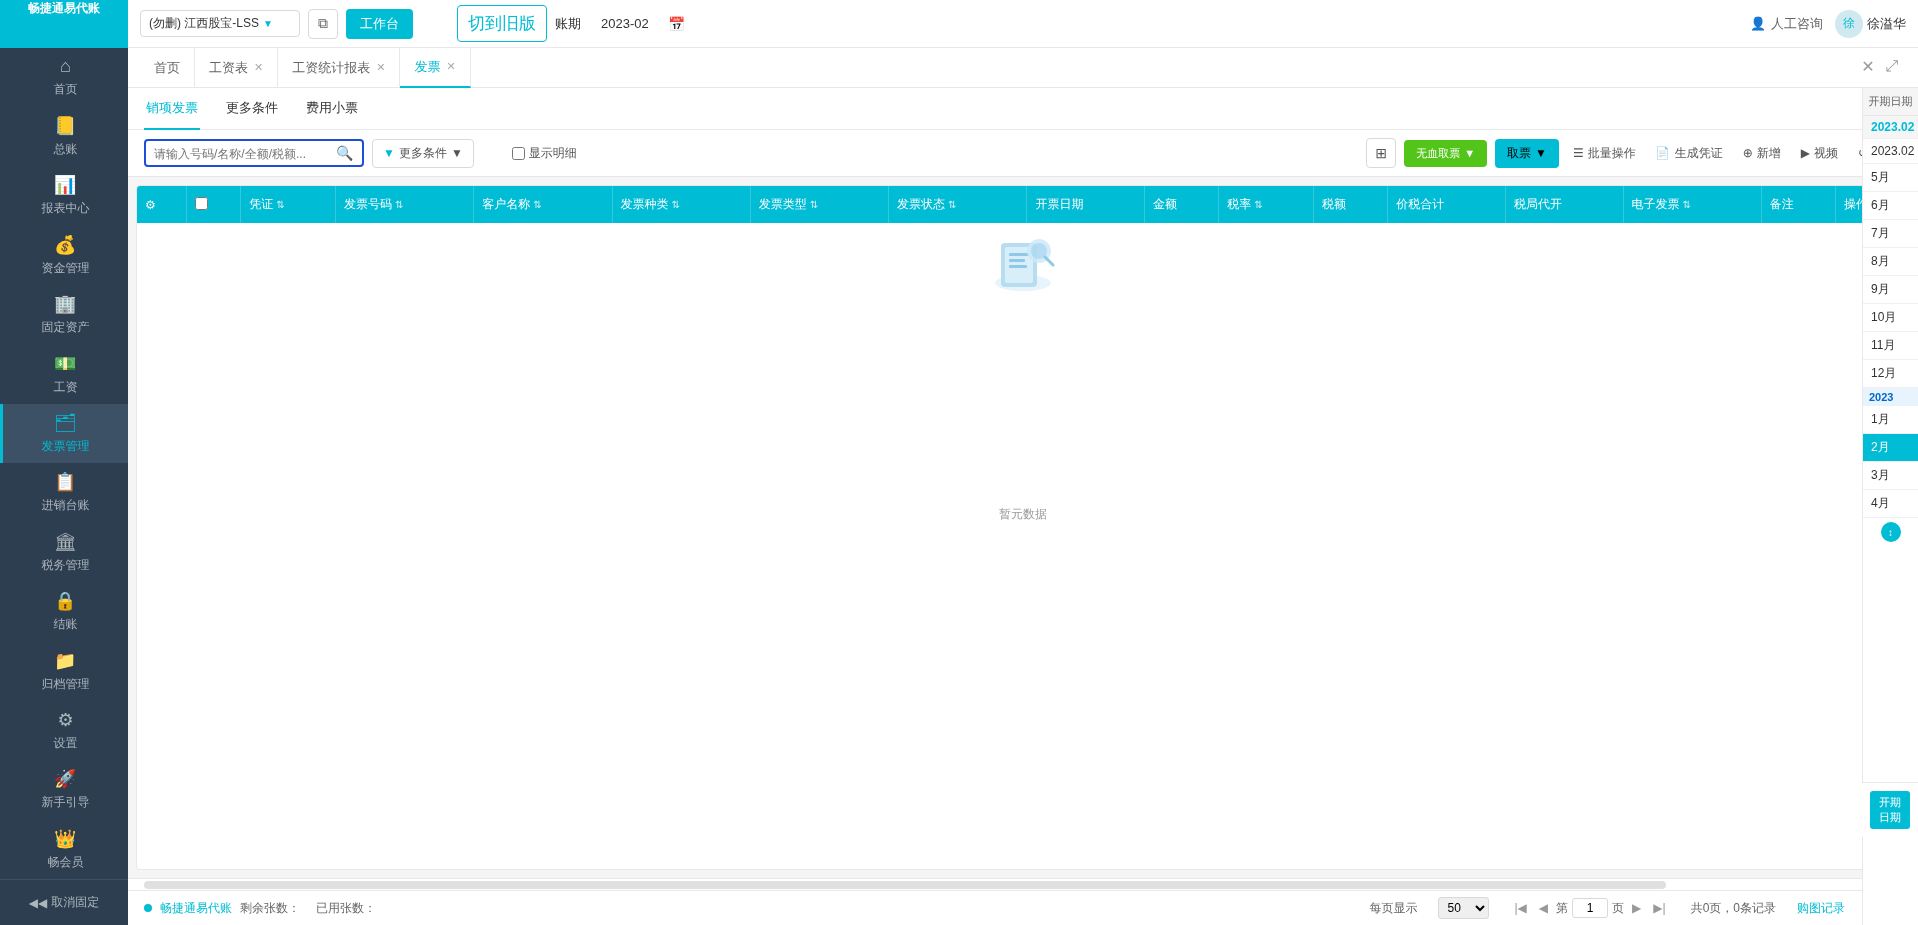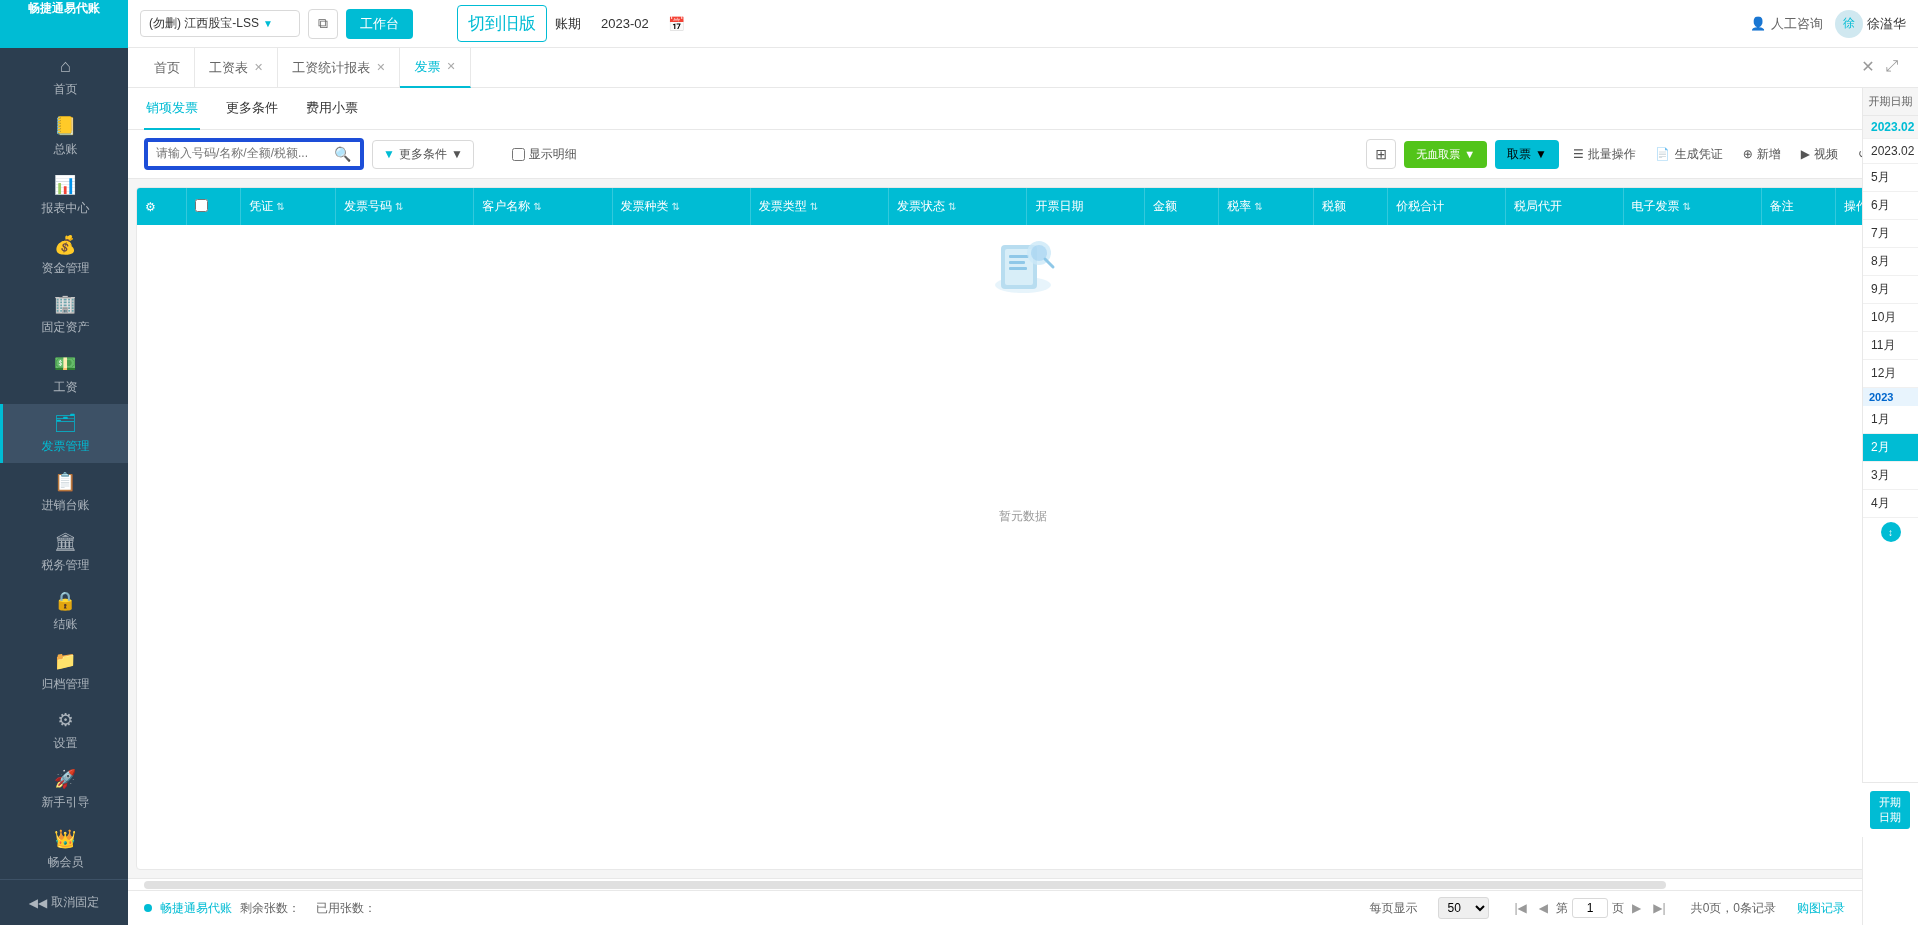--- a/index.html
+++ b/index.html
@@ -93,21 +93,21 @@
       padding: 0 2px;
     }
     .sub-tab.active { color: #00bcd4; border-bottom-color: #00bcd4; font-weight: 500; }
 
     
     .toolbar {
       background: #fff; padding: 8px 16px; display: flex; align-items: center;
       gap: 8px; border-bottom: 1px solid #e8e8e8; flex-wrap: wrap;
     }
     .search-box {
-      display: flex; align-items: flex-start; border: 4px solid #1d4ed8;
+      display: flex; align-items: flex-end; border: 2px solid #1d4ed8;
       border-radius: 4px; padding: 4px 8px; gap: 8px; min-width: 220px;
     }
     .search-box input {
       border: none; outline: none; font-size: 12px; color: #333;
       background: transparent; flex: 1; min-width: 150px;
     }
     .search-icon { color: #aaa; font-size: 14px; cursor: pointer; }
     .filter-btn {
       display: flex; align-items: center; gap: 4px; border: 1px solid #d9d9d9;
       border-radius: 4px; padding: 5px 10px; cursor: pointer; font-size: 12px; color: #555;

